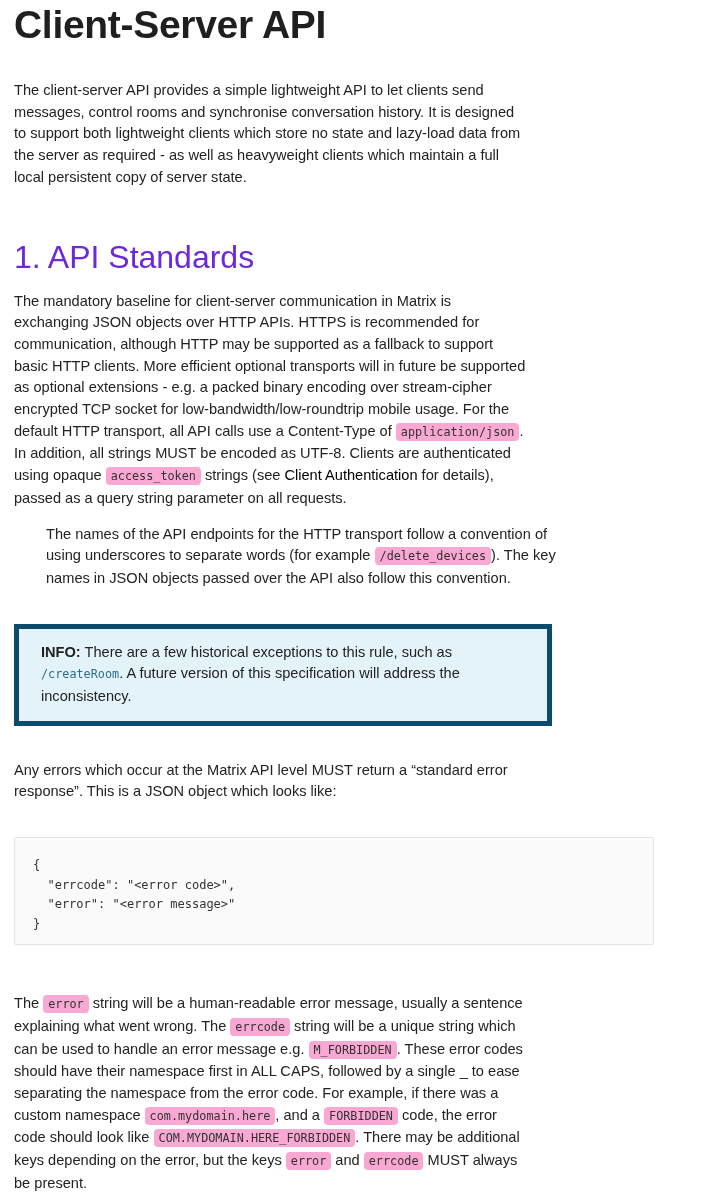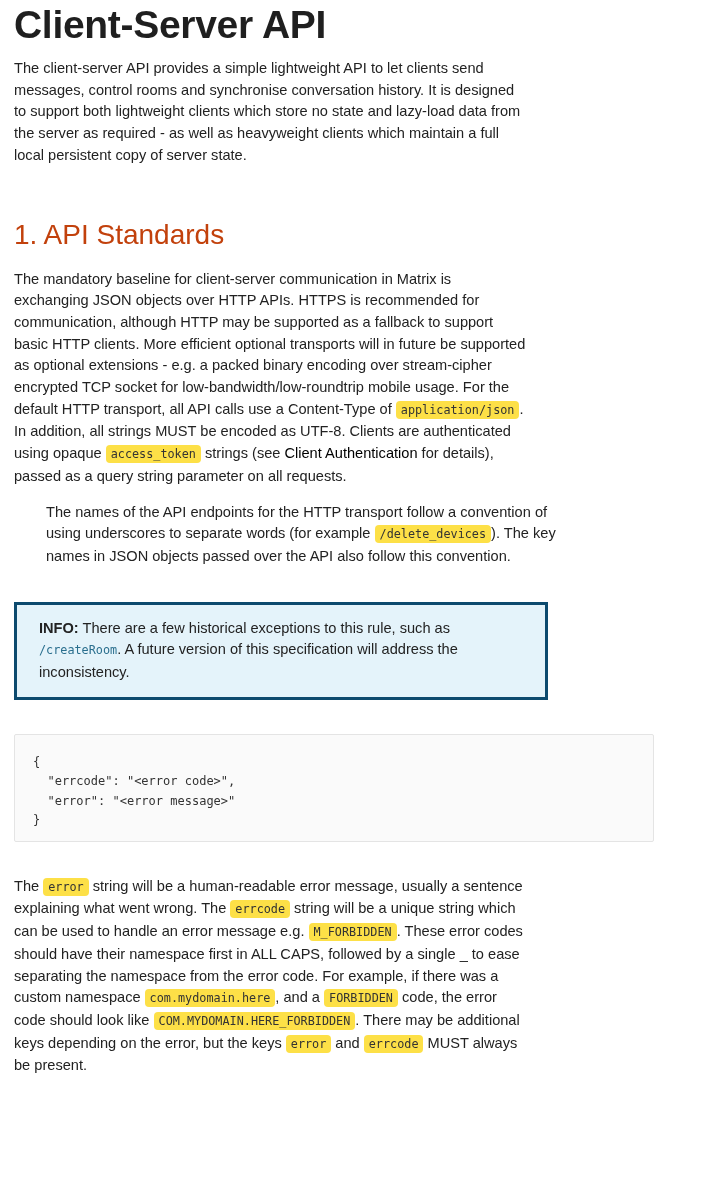--- a/index.html
+++ b/index.html
@@ -11,66 +11,67 @@
   .page { position: relative; padding: 0 0 0 14px; }
   h1 {
     margin: 0; padding-top: 2px;
     font-size: 39px; font-weight: bold; line-height: 46px;
     letter-spacing: -0.3px; color: #1f1f1f;
   }
   p {
     margin: 0; width: 514px;
     font-size: 14.6px; line-height: 21.7px; color: #222;
   }
-  .intro { margin-top: 10px; }
+  .intro { margin-top: 32px; }
   h2 {
     margin: 48px 0 0 0;
-    font-size: 28px; font-weight: normal; line-height: 40px; color: #c2410c;
+    font-size: 32px; font-weight: normal; line-height: 40px; color: #6d28d9;
   }
   .p1 { margin-top: 14px; }
   .p2 { margin-top: 14px; margin-left: 32px; }
   code {
     font-family: "DejaVu Sans Mono", "Liberation Mono", monospace;
-    font-size: 11.8px; background: #fde047; border-radius: 4px;
+    font-size: 11.8px; background: #f9a8d4; border-radius: 4px;
     padding: 2px 5px; color: #333;
   }
   a { color: #000000; text-decoration: none; }
   .info {
     margin-top: 34px; width: 486px; box-sizing: content-box;
-    border: 3px solid #0c4a6e; background: #e4f3fa;
+    border: 5px solid #0c4a6e; background: #e4f3fa;
     padding: 13px 20px 13px 22px;
     font-size: 14.6px; line-height: 21.7px; color: #222;
   }
   .info b { font-weight: bold; }
   .info code { background: transparent; padding: 0; color: #2a6f8e; }
   .p3 { margin-top: 34px; }
   pre {
     margin: 34px 0 0 0; width: 640px; height: 108px; box-sizing: border-box;
     background: #fafafa; border: 1px solid #e4e4e4; border-radius: 2px;
     padding: 18px 18px;
     font-family: "DejaVu Sans Mono", "Liberation Mono", monospace;
     font-size: 12px; line-height: 19.5px; color: #333;
   }
-  .p4 { margin-top: 34px; }
+  .p4 { margin-top: 48px; }
 </style>
 </head>
 <body>
 
 <div class="page">
   <h1>Client-Server API</h1>
   <p class="intro">The client-server API provides a simple lightweight API to let clients send messages, control rooms and synchronise conversation history. It is designed to support both lightweight clients which store no state and lazy-load data from the server as required - as well as heavyweight clients which maintain a full local persistent copy of server state.</p>
 
   <h2>1. API Standards</h2>
 
   <p class="p1"><span>The mandatory baseline for client-server communication in Matrix is exchanging JSON objects over HTTP APIs. HTTPS is recommended for communication, although HTTP may be supported as a fallback to support basic HTTP clients. More efficient optional transports will in future be supported as optional extensions - e.g. a packed binary encoding over stream-cipher encrypted TCP socket for low-bandwidth/low-roundtrip mobile usage. For the default HTTP transport, all API calls use a Content-Type of </span><code>application/json</code><span>. In addition, all strings MUST be encoded as UTF-8. Clients are authenticated using opaque </span><code>access_token</code><span> strings (see </span><a>Client Authentication</a><span> for details), passed as a query string parameter on all requests.</span></p>
 
   <p class="p2"><span>The names of the API endpoints for the HTTP transport follow a convention of using underscores to separate words (for example </span><code>/delete_devices</code><span>). The key names in JSON objects passed over the API also follow this convention.</span></p>
 
   <div class="info"><b>INFO:</b><span> There are a few historical exceptions to this rule, such as </span><code>/createRoom</code><span>. A future version of this specification will address the inconsistency.</span></div>
 
+  <p class="p3">Any errors which occur at the Matrix API level MUST return a “standard error response”. This is a JSON object which looks like:</p>
 
   <pre>{
   "errcode": "&lt;error code&gt;",
   "error": "&lt;error message&gt;"
 }</pre>
 
   <p class="p4"><span>The </span><code>error</code><span> string will be a human-readable error message, usually a sentence explaining what went wrong. The </span><code>errcode</code><span> string will be a unique string which can be used to handle an error message e.g. </span><code>M_FORBIDDEN</code><span>. These error codes should have their namespace first in ALL CAPS, followed by a single _ to ease separating the namespace from the error code. For example, if there was a custom namespace </span><code>com.mydomain.here</code><span>, and a </span><code>FORBIDDEN</code><span> code, the error code should look like </span><code>COM.MYDOMAIN.HERE_FORBIDDEN</code><span>. There may be additional keys depending on the error, but the keys </span><code>error</code><span> and </span><code>errcode</code><span> MUST always be present.</span></p>
 </div>
 
 </body></html>

